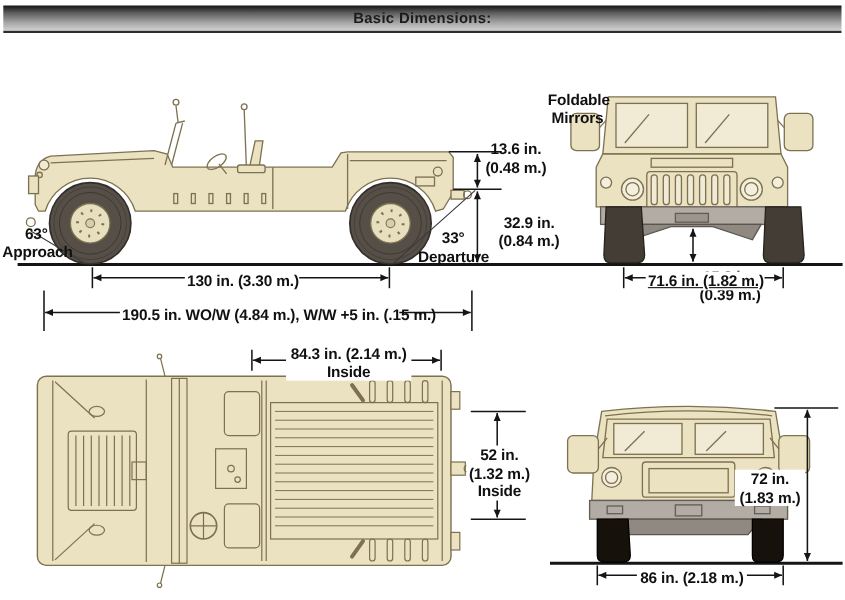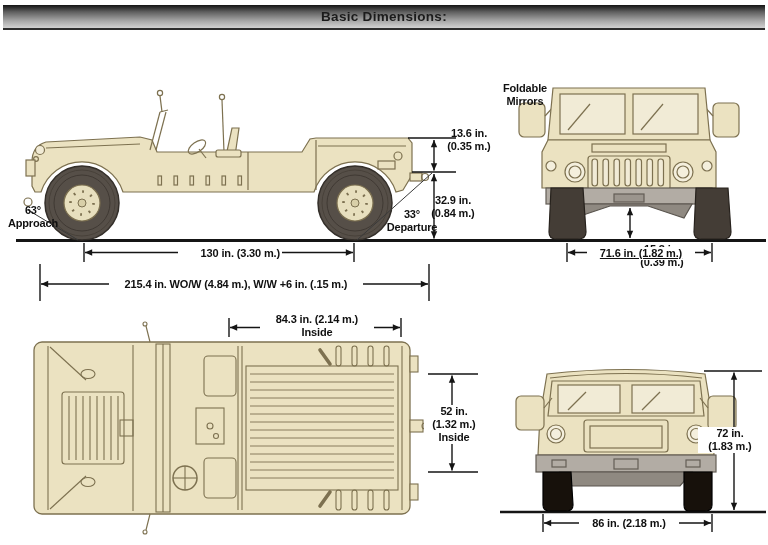--- a/index.html
+++ b/index.html
@@ -4,21 +4,21 @@
 <style>
   html,body{margin:0;padding:0;background:#ffffff;}
   .page{position:relative;width:768px;height:545px;background:#ffffff;overflow:hidden;
         font-family:"Liberation Sans",sans-serif;}
   .title-bar{position:absolute;left:3px;right:3px;top:5px;height:23px;
         background:linear-gradient(180deg,#141414 0%,#5f5f5f 30%,#a9a9a9 70%,#d2d2d2 100%);
         border-bottom:2px solid #2e2e2e;
         display:flex;align-items:center;justify-content:center;text-align:center;}
   .title-text{font-size:13.5px;font-weight:bold;color:#1b1b1b;letter-spacing:.3px;}
   .svg-layer{position:absolute;left:0;top:0;}
-  .lbl{position:absolute;font-size:11px;font-weight:bold;color:#101010;
+  .lbl{position:absolute;font-size:14px;font-weight:bold;color:#101010;
        text-align:center;line-height:1.18;letter-spacing:-0.15px;white-space:nowrap;}
   .lbl.bg{background:#ffffff;padding:0 2px;}
   .lbl span{display:block;}
 </style>
 </head>
 <body>
 
 <div class="page">
 
   <header class="title-bar">
@@ -297,34 +297,34 @@
     <span>Approach</span>
   </div>
 
   <div class="lbl" style="left:380px;top:208px;width:64px;">
     <span>33°</span>
     <span>Departure</span>
   </div>
 
   <div class="lbl" style="left:440px;top:127px;width:58px;">
     <span>13.6 in.</span>
-    <span>(0.35 m.)</span>
-  </div>
-
-  <div class="lbl" style="left:424px;top:194px;width:58px;">
+    <span>(0.48 m.)</span>
+  </div>
+
+  <div class="lbl" style="left:452px;top:194px;width:58px;">
     <span>32.9 in.</span>
     <span>(0.84 m.)</span>
   </div>
 
-  <div class="lbl bg" style="left:178px;top:247px;width:100px;text-align:right;">
+  <div class="lbl bg" style="left:168px;top:247px;width:100px;text-align:right;">
     <span>130 in. (3.30 m.)</span>
   </div>
 
   <div class="lbl bg" style="left:109px;top:278px;width:250px;">
-    <span>215.4 in. WO/W (4.84 m.), W/W +6 in. (.15 m.)</span>
+    <span>190.5 in. WO/W (4.84 m.), W/W +5 in. (.15 m.)</span>
   </div>
 
   <div class="lbl" style="left:498px;top:82px;width:54px;">
     <span>Foldable</span>
     <span>Mirrors</span>
   </div>
 
   <div class="lbl" style="left:636px;top:206px;width:52px;margin-top:37px;">
     <span>15.3 in.</span>
     <span>(0.39 m.)</span>
@@ -338,21 +338,21 @@
     <span>84.3 in. (2.14 m.)</span>
     <span>Inside</span>
   </div>
 
   <div class="lbl bg" style="left:424px;top:405px;width:56px;">
     <span>52 in.</span>
     <span>(1.32 m.)</span>
     <span>Inside</span>
   </div>
 
-  <div class="lbl bg" style="left:698px;top:427px;width:60px;">
+  <div class="lbl bg" style="left:668px;top:427px;width:60px;">
     <span>72 in.</span>
     <span>(1.83 m.)</span>
   </div>
 
   <div class="lbl bg" style="left:579px;top:517px;width:96px;text-align:center;">
     <span>86 in. (2.18 m.)</span>
   </div>
 
 </div>
 

